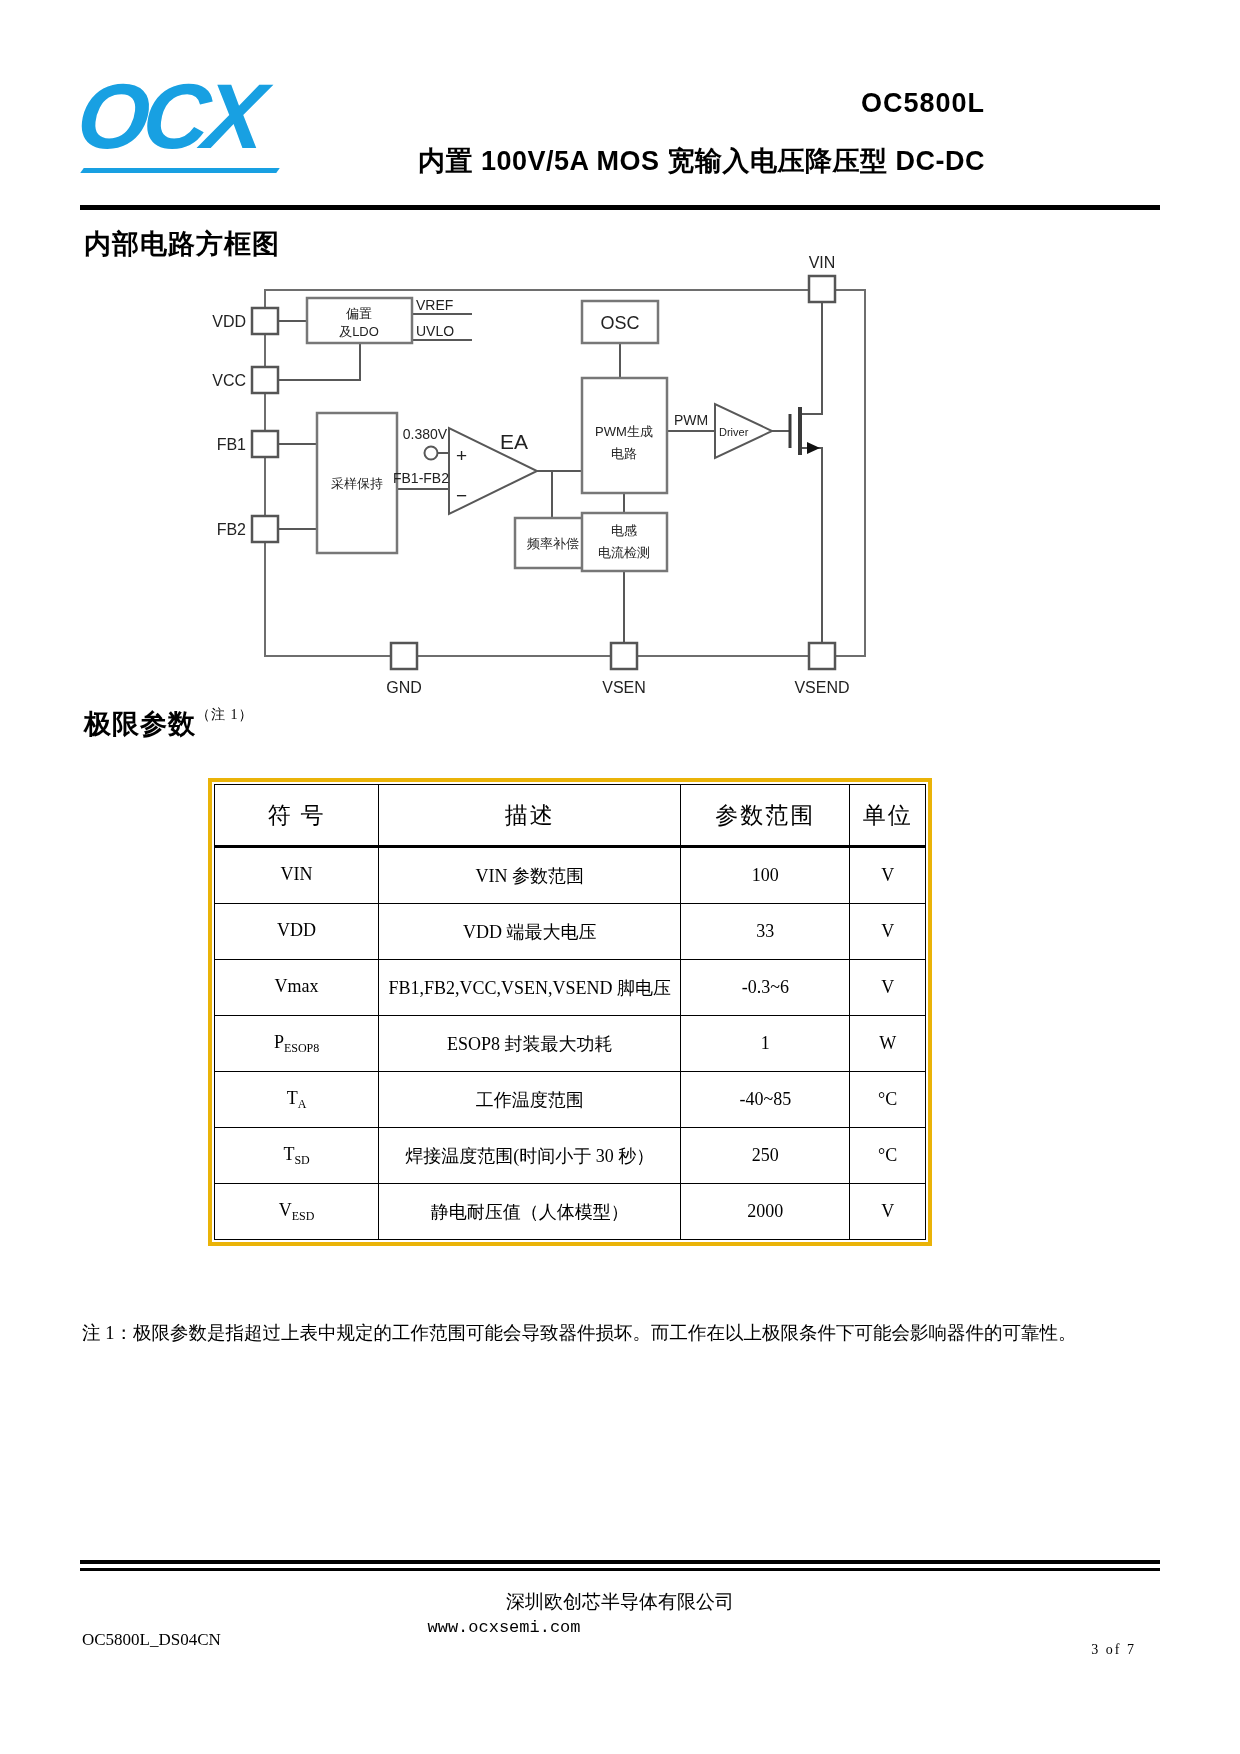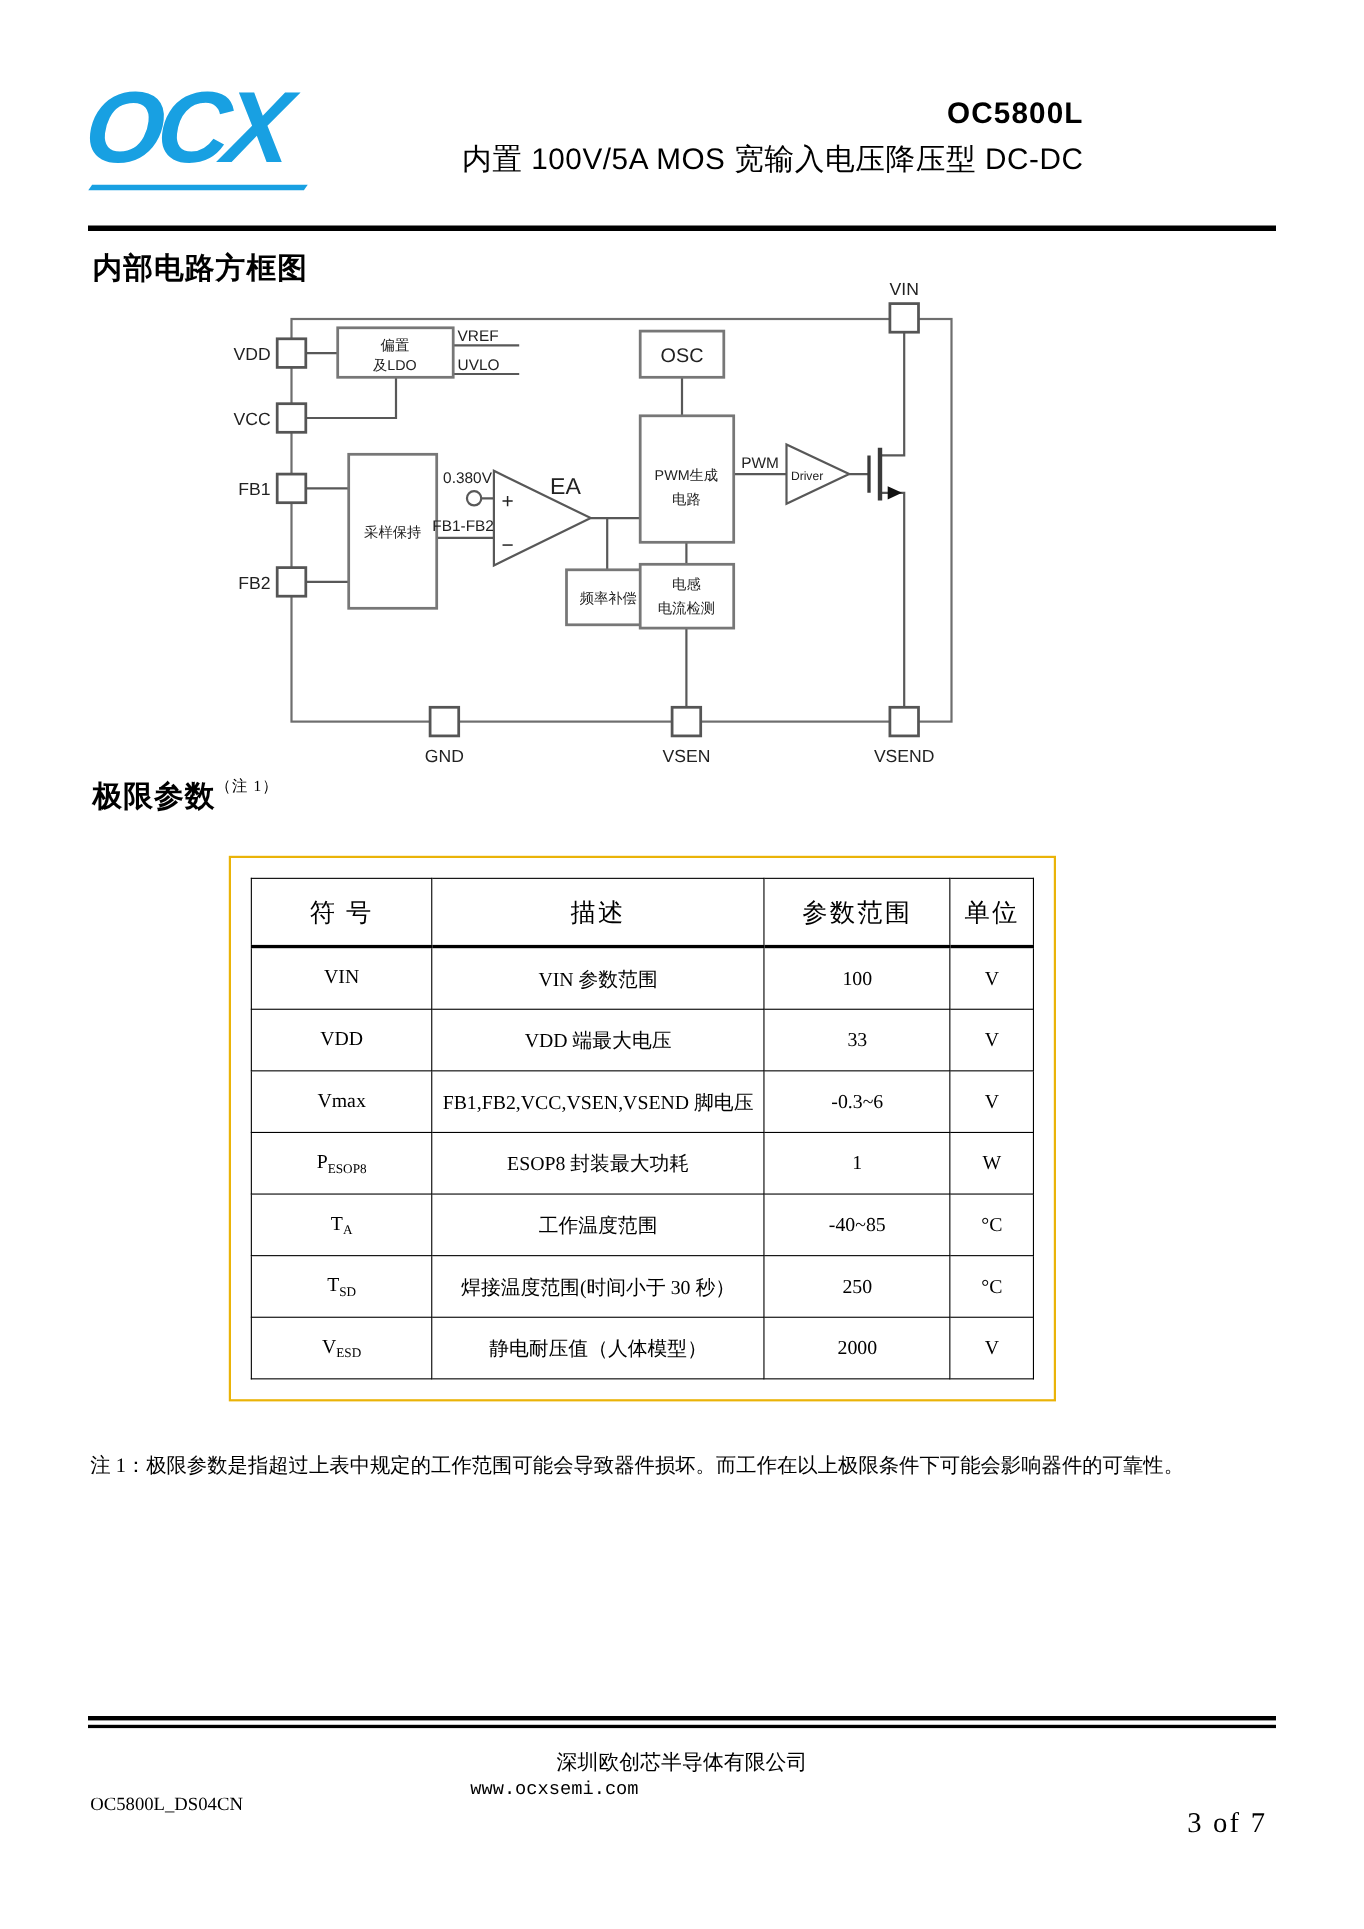--- a/index.html
+++ b/index.html
@@ -30,21 +30,21 @@
     background:#18a0e2;transform:skewX(-35deg);
   }
   .head-right{
     position:absolute;right:255px;top:88px;text-align:right;
     font-family:"Liberation Sans",sans-serif;
   }
   .part-number{
     font-size:27px;font-weight:bold;letter-spacing:1px;
   }
   .subtitle{
-    margin-top:8px;font-size:27px;font-weight:normal;letter-spacing:0.5px;
+    margin-top:24px;font-size:27px;font-weight:bold;letter-spacing:0.5px;
     white-space:nowrap;
   }
   .head-rule{
     position:absolute;left:80px;top:205px;width:1080px;height:5px;background:#000;
   }
   
   .sec-title{
     position:absolute;left:84px;
     font-family:"Liberation Sans",sans-serif;
     font-size:27px;font-weight:bold;letter-spacing:1px;
@@ -58,21 +58,21 @@
   .dj-pin-label{font:16px "Liberation Sans",sans-serif;}
   .dj-cn{font:13px "Liberation Sans",sans-serif;}
   .dj-sm{font:14px "Liberation Sans",sans-serif;}
   .dj-big{font:21px "Liberation Sans",sans-serif;}
   .dj-osc{font:18px "Liberation Sans",sans-serif;}
   .dj-drv{font:11px "Liberation Sans",sans-serif;}
   .dj-pm{font:19px "Liberation Sans",sans-serif;}
   
   .limits-wrap{
     position:absolute;left:208px;top:778px;width:712px;
-    border:2px solid #eab308;padding:18px;
+    border:4px solid #eab308;padding:2px;
   }
   table.limits{
     width:100%;border-collapse:collapse;table-layout:fixed;
     font-family:"Liberation Serif",serif;
   }
   table.limits th,table.limits td{
     border:1px solid #000;text-align:center;vertical-align:middle;
     padding:4px 8px;
   }
   table.limits thead th{
@@ -99,21 +99,21 @@
   }
   .foot-code{
     position:absolute;left:82px;top:1590px;font-size:17px;margin-top:40px;
   }
   .foot-site{
     position:absolute;left:0;top:1618px;width:1008px;text-align:center;
     font-size:17px;
     font-family:Liberation Mono, monospace;
   }
   .foot-page{
-    position:absolute;right:88px;top:1642px;font-size:26px;letter-spacing:2px;
+    position:absolute;right:104px;top:1642px;font-size:14px;letter-spacing:2px;
   }
 </style>
 </head>
 <body>
 
 <div class="page">
 
   <div class="logo">
     <span class="logo-text">OCX</span>
     <span class="logo-underline"></span>

